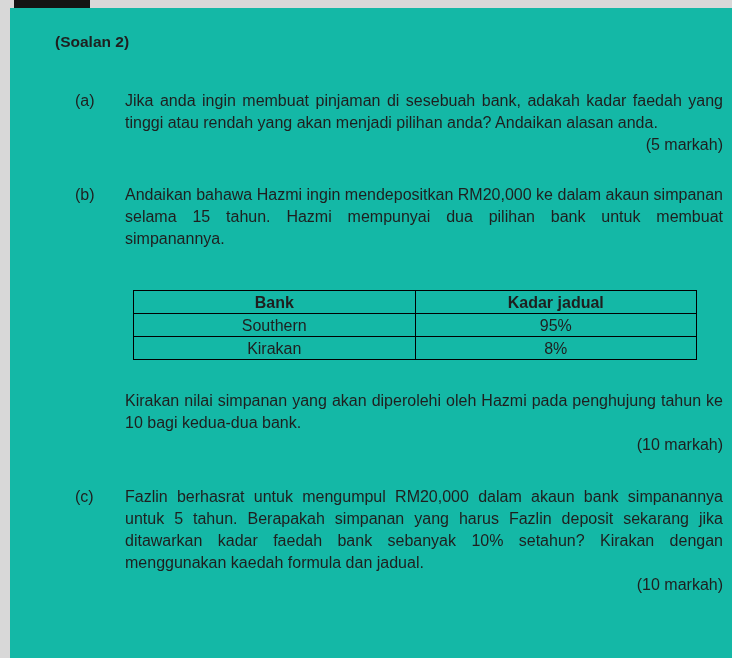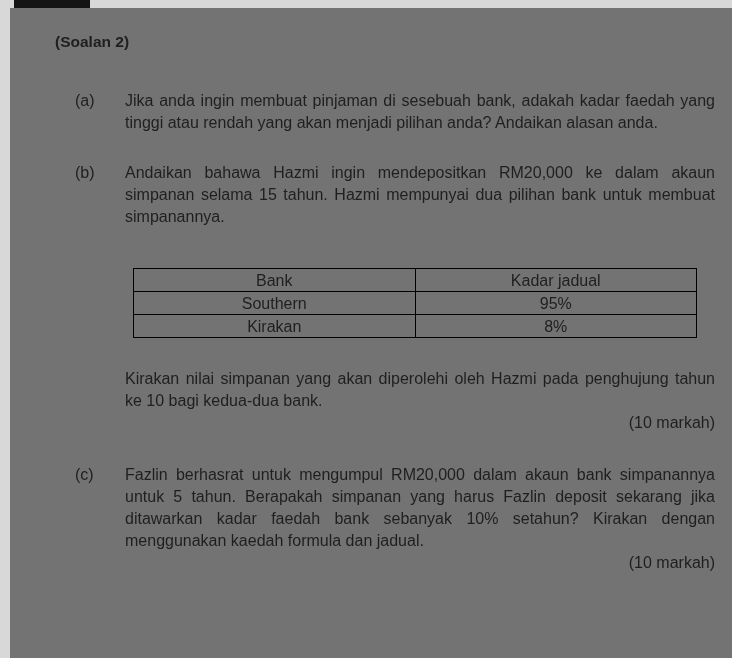--- a/index.html
+++ b/index.html
@@ -25,22 +25,22 @@
   }
   .black-bar {
     position: absolute; top: 0; left: 14px;
     width: 76px; height: 8px;
     background: #141414;
   }
 
   .content {
     position: absolute;
     top: 8px; left: 10px; right: 0; bottom: 0;
-    background: #737373;
-    padding: 24px 17px 0 45px;
+    background: #14b8a6;
+    padding: 24px 9px 0 45px;
     font-size: 16px;
     line-height: 22px;
   }
 
   .doc-title {
     font-weight: bold;
     font-size: 15.5px;
     line-height: 20px;
   }
 
@@ -77,38 +77,39 @@
   table.bank-table th,
   table.bank-table td {
     border: 1.5px solid #000000;
     text-align: center;
     padding: 0 4px;
     height: 23px;
     line-height: 21px;
     width: 50%;
   }
   table.bank-table th {
-    font-weight: normal;
+    font-weight: bold;
   }
 </style>
 </head>
 <body>
 
 <div class="top-strip"></div>
 <div class="left-strip"></div>
 <div class="black-bar"></div>
 
 <div class="content">
 
   <div class="doc-title">(Soalan 2)</div>
 
   <div class="question qa">
     <div class="q-label">(a)</div>
     <div class="q-body">
       <p>Jika anda ingin membuat pinjaman di sesebuah bank, adakah kadar faedah yang tinggi atau rendah yang akan menjadi pilihan anda? Andaikan alasan anda.</p>
+      <div class="marks">(5 markah)</div>
     </div>
   </div>
 
   <div class="question qb">
     <div class="q-label">(b)</div>
     <div class="q-body">
       <p>Andaikan bahawa Hazmi ingin mendepositkan RM20,000 ke dalam akaun simpanan selama 15 tahun. Hazmi mempunyai dua pilihan bank untuk membuat simpanannya.</p>
 
       <table class="bank-table">
         <thead>

